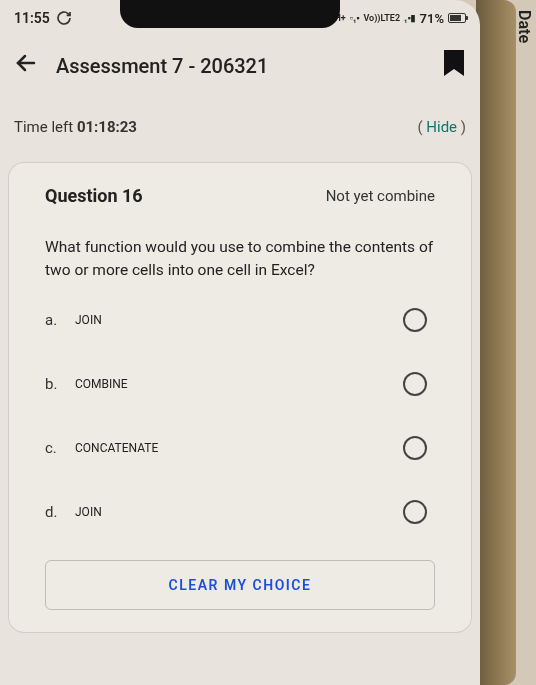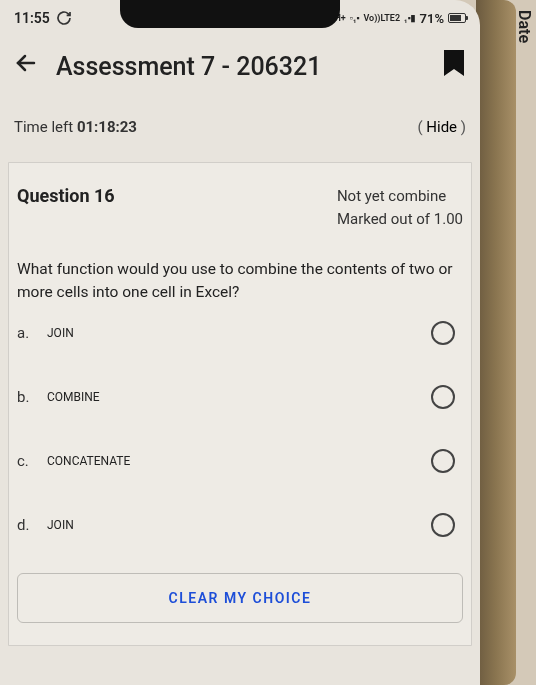--- a/index.html
+++ b/index.html
@@ -101,52 +101,52 @@
       padding: 18px 14px 8px;
       gap: 18px;
     }
     .back-btn {
       font-size: 24px;
       color: #222;
       cursor: pointer;
       font-weight: 400;
     }
     .header-title {
-      font-size: 25px;
+      font-size: 20px;
       font-weight: 500;
       color: #222;
       flex: 1;
     }
     .bookmark-icon {
       width: 24px;
       height: 28px;
     }
     .timer-row {
       display: flex;
       justify-content: space-between;
       align-items: flex-start;
       padding: 28px 14px 8px;
       font-size: 15px;
       color: #333;
     }
     .timer-value {
       font-weight: 700;
     }
     .hide-link {
-      color: #000000;
+      color: #0f766e;
       cursor: pointer;
     }
     .paren {
       color: #555;
     }
     .question-card {
       margin: 18px 8px 0;
       border: 1px solid rgba(0,0,0,0.12);
-      border-radius: 1px;
-      padding: 22px 8px 22px;
+      border-radius: 16px;
+      padding: 22px 36px 22px;
       background: rgba(255,255,255,0.25);
     }
     .question-header {
       display: flex;
       justify-content: space-between;
       align-items: flex-start;
       margin-bottom: 28px;
     }
     .question-title {
       font-size: 18px;
@@ -156,21 +156,21 @@
     .question-status {
       text-align: left;
       font-size: 15px;
       color: #333;
       line-height: 1.5;
     }
     .question-text {
       font-size: 15.5px;
       color: #222;
       line-height: 1.5;
-      margin-bottom: 16px;
+      margin-bottom: 26px;
     }
     .options {
       display: flex;
       flex-direction: column;
       gap: 40px;
       margin-bottom: 36px;
     }
     .option-row {
       display: flex;
       align-items: center;
@@ -275,21 +275,20 @@
     <div>
       <span class="paren">( </span><span class="hide-link">Hide</span><span class="paren"> )</span>
     </div>
   </div>
 
   <div class="question-card">
     <div class="question-header">
       <div class="question-title">Question 16</div>
       <div class="question-status">
         <div>Not yet combine</div>
-        <div>Marked out of 1.00</div>
       </div>
     </div>
 
     <div class="question-text">What function would you use to combine the contents of two or more cells into one cell in Excel?</div>
 
     <div class="options">
       <div class="option-row">
         <span class="option-letter">a.</span>
         <span class="option-text">JOIN</span>
         <span class="radio"></span>

